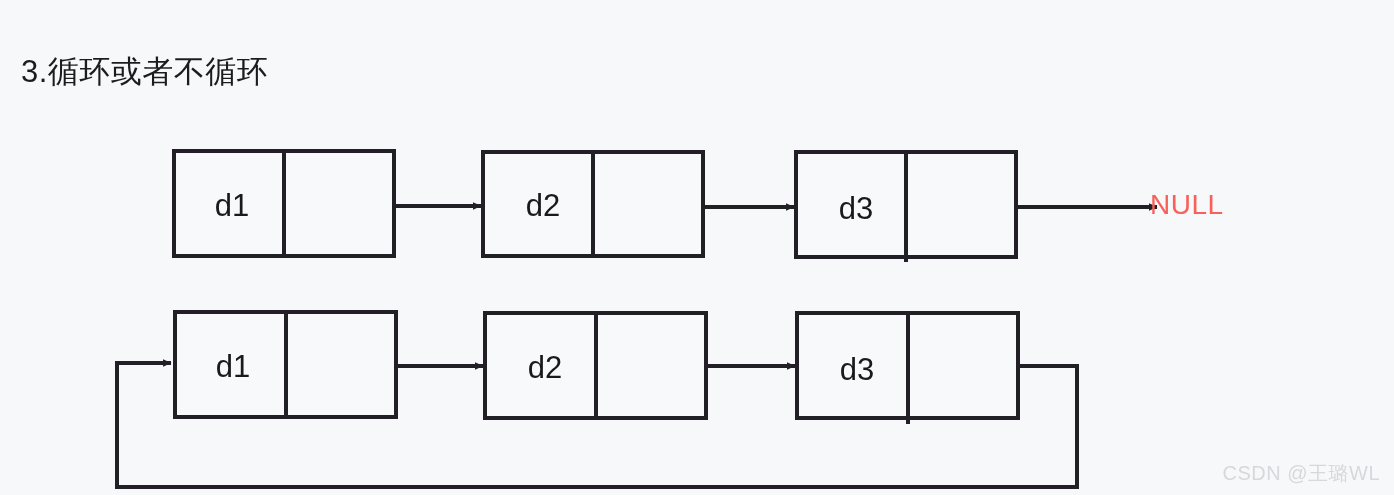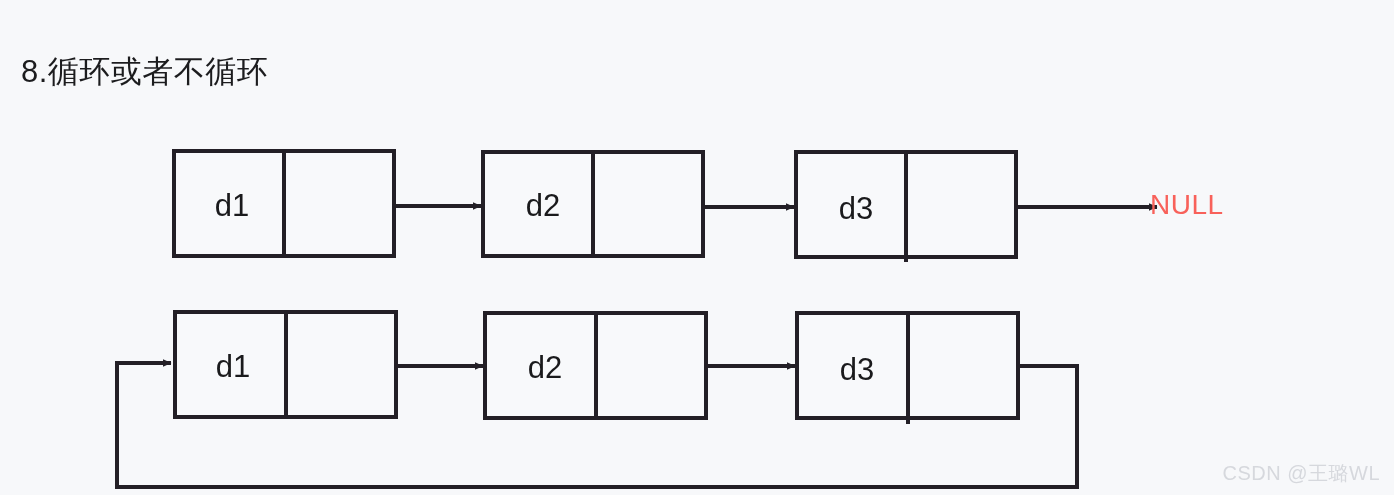--- a/index.html
+++ b/index.html
@@ -61,21 +61,21 @@
     color: #d6d8dd;
     white-space: nowrap;
     letter-spacing: 0.5px;
   }
 </style>
 </head>
 <body>
 
 <div id="canvas">
 
-  <div class="heading">8.循环或者不循环</div>
+  <div class="heading">3.循环或者不循环</div>
 
   <svg class="diagram" viewBox="0 0 1394 495" xmlns="http://www.w3.org/2000/svg">
 
     <defs>
       <marker id="arrowhead" markerWidth="9" markerHeight="8" refX="8.5" refY="4" orient="auto" markerUnits="userSpaceOnUse">
         <path d="M0,0 L9,4 L0,8 z" fill="#231f26"></path>
       </marker>
     </defs>
 
     <g>

